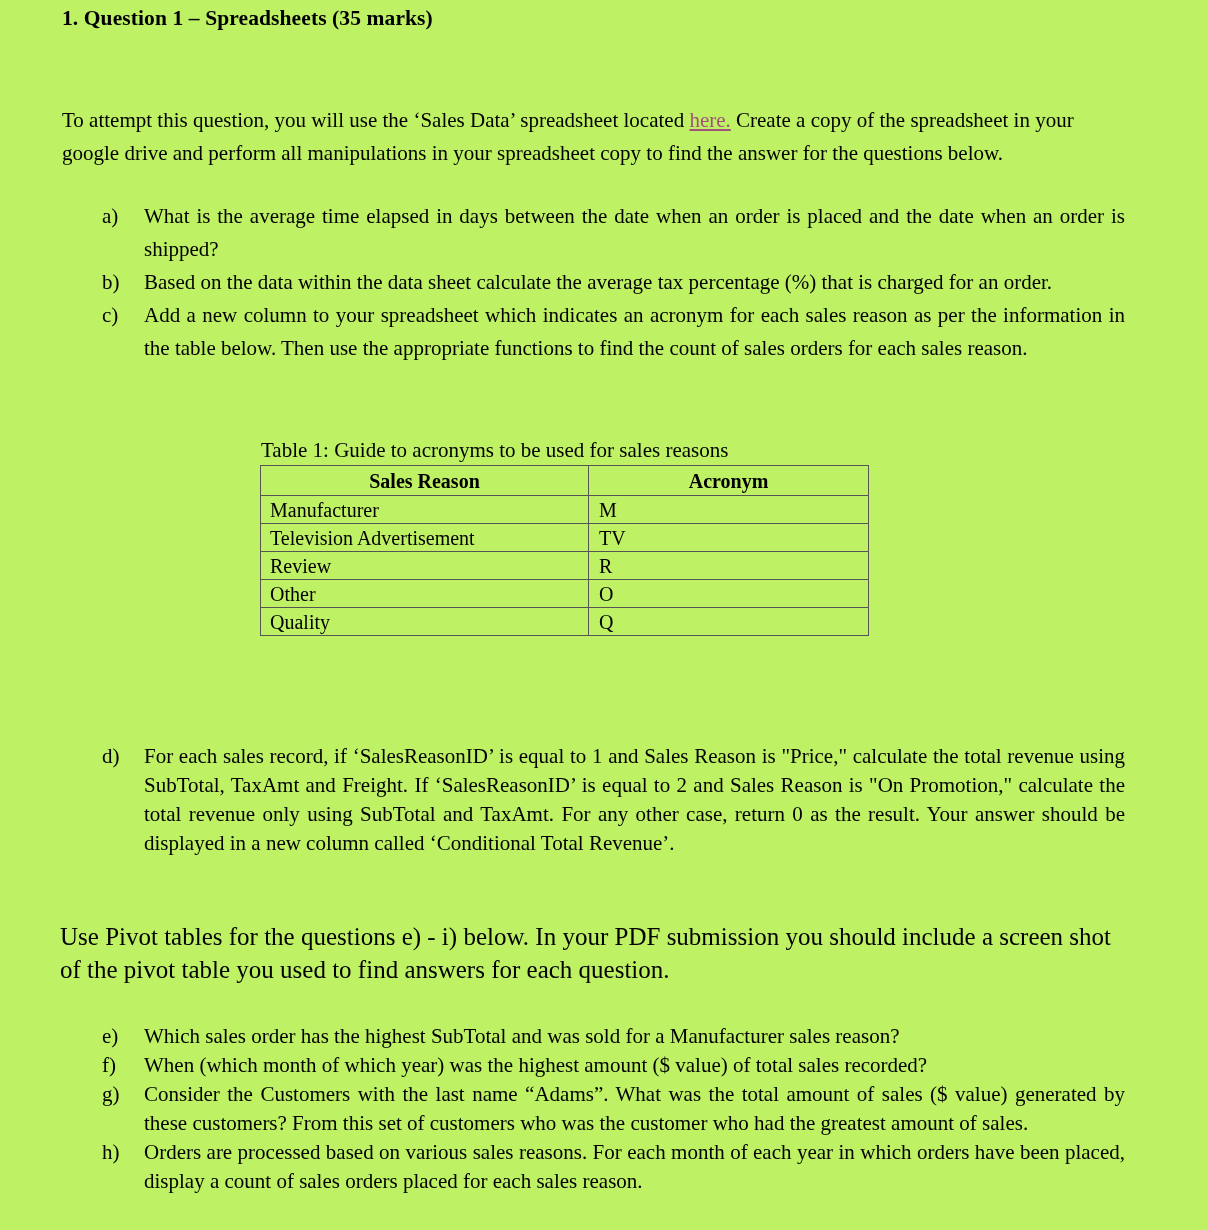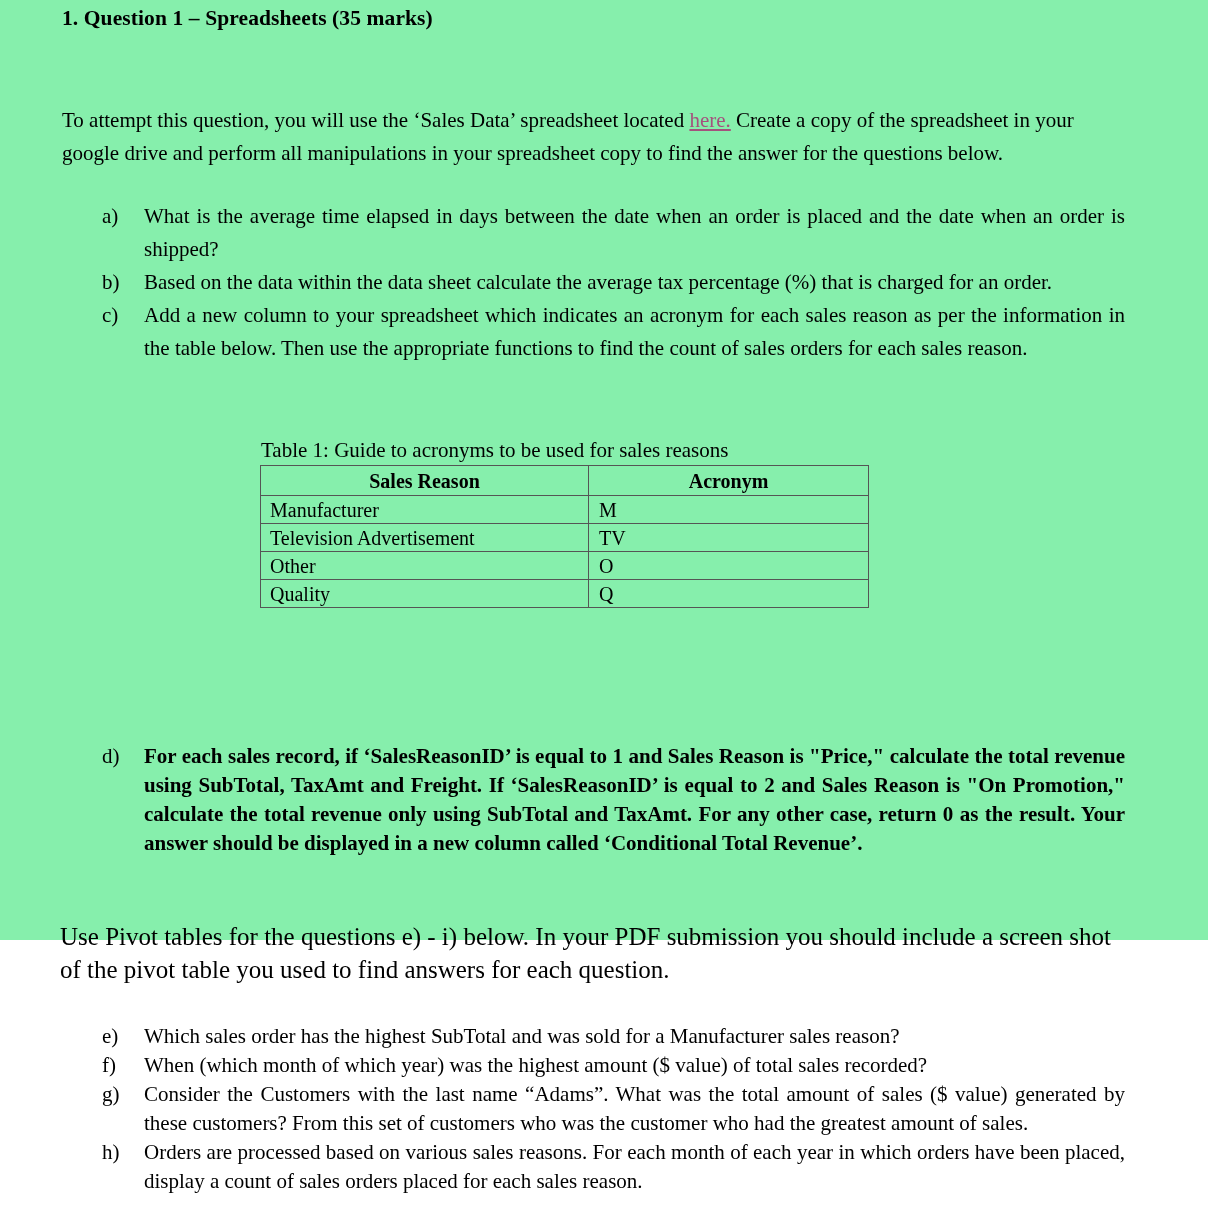--- a/index.html
+++ b/index.html
@@ -11,22 +11,22 @@
     width: 1208px;
     height: 1230px;
     font-family: "Liberation Serif", "DejaVu Serif", serif;
     color: #000000;
     overflow: hidden;
     position: relative;
   }
   .page {
     position: relative;
     width: 1208px;
-    height: 940px;
-    background: #86efac;
+    height: 1230px;
+    background: #bef264;
   }
 
   
   .doc-heading {
     position: absolute;
     left: 62px;
     top: 6px;
     width: 1080px;
     font-size: 21.5px;
     font-weight: bold;
@@ -80,21 +80,21 @@
     padding-right: 0px;
   }
   
   .qlist-d .qitem .marker,
   .qlist-d .qitem .qtext,
   .qlist-efgh .qitem .marker,
   .qlist-efgh .qitem .qtext {
     line-height: 29px;
   }
   .qlist-abc .qitem .qtext { width: 981px; flex: 0 0 auto; }
-  .qlist-d   .qitem .qtext { width: 981px; flex: 0 0 auto; font-weight: bold; }
+  .qlist-d   .qitem .qtext { width: 981px; flex: 0 0 auto; }
   .qlist-efgh .qitem .qtext { width: 981px; flex: 0 0 auto; }
 
   
   .table-block {
     position: absolute;
     left: 260px;
     top: 437px;
   }
   .table-caption {
     font-size: 21px;
@@ -182,20 +182,24 @@
       <tbody>
         <tr>
           <td>Manufacturer</td>
           <td class="cell-acronym">M</td>
         </tr>
         <tr>
           <td>Television Advertisement</td>
           <td class="cell-acronym">TV</td>
         </tr>
         <tr>
+          <td>Review</td>
+          <td class="cell-acronym">R</td>
+        </tr>
+        <tr>
           <td>Other</td>
           <td class="cell-acronym">O</td>
         </tr>
         <tr>
           <td>Quality</td>
           <td class="cell-acronym">Q</td>
         </tr>
       </tbody>
     </table>
   </div>

